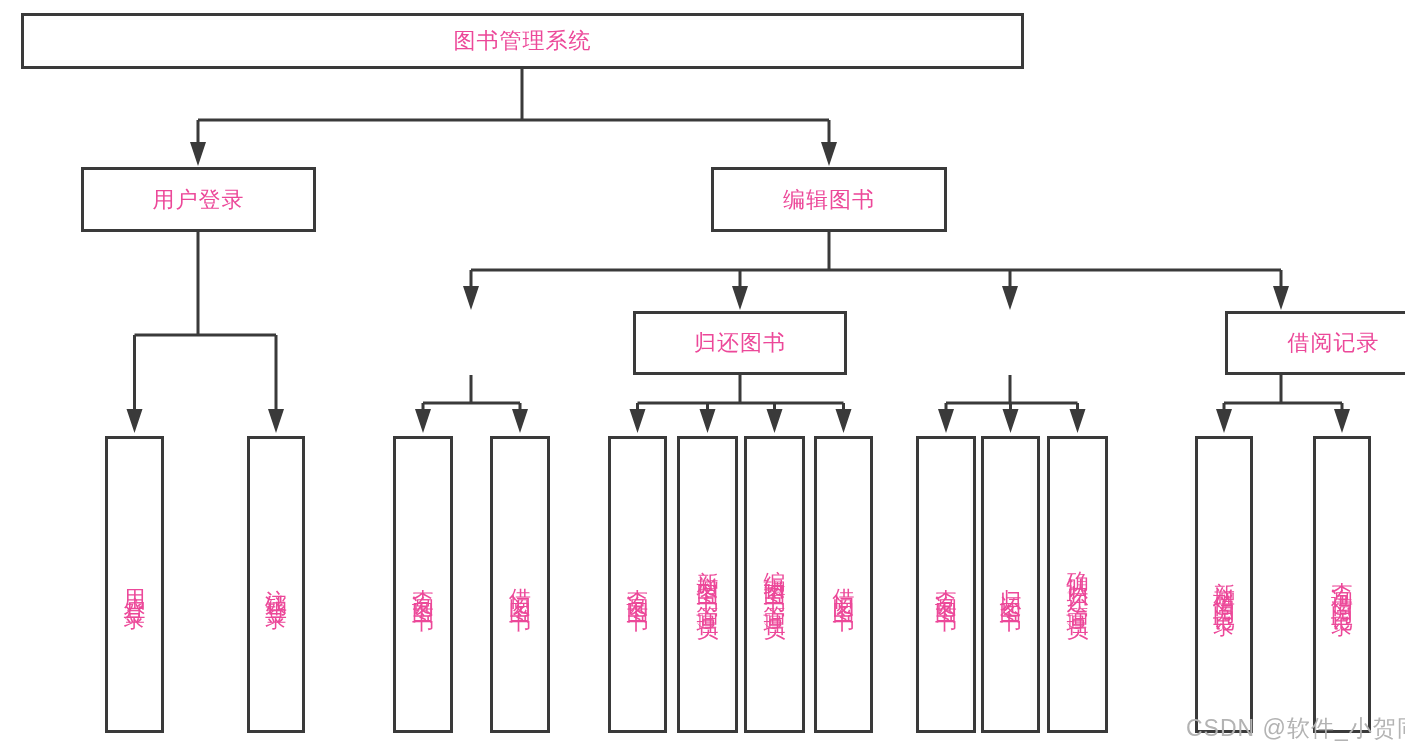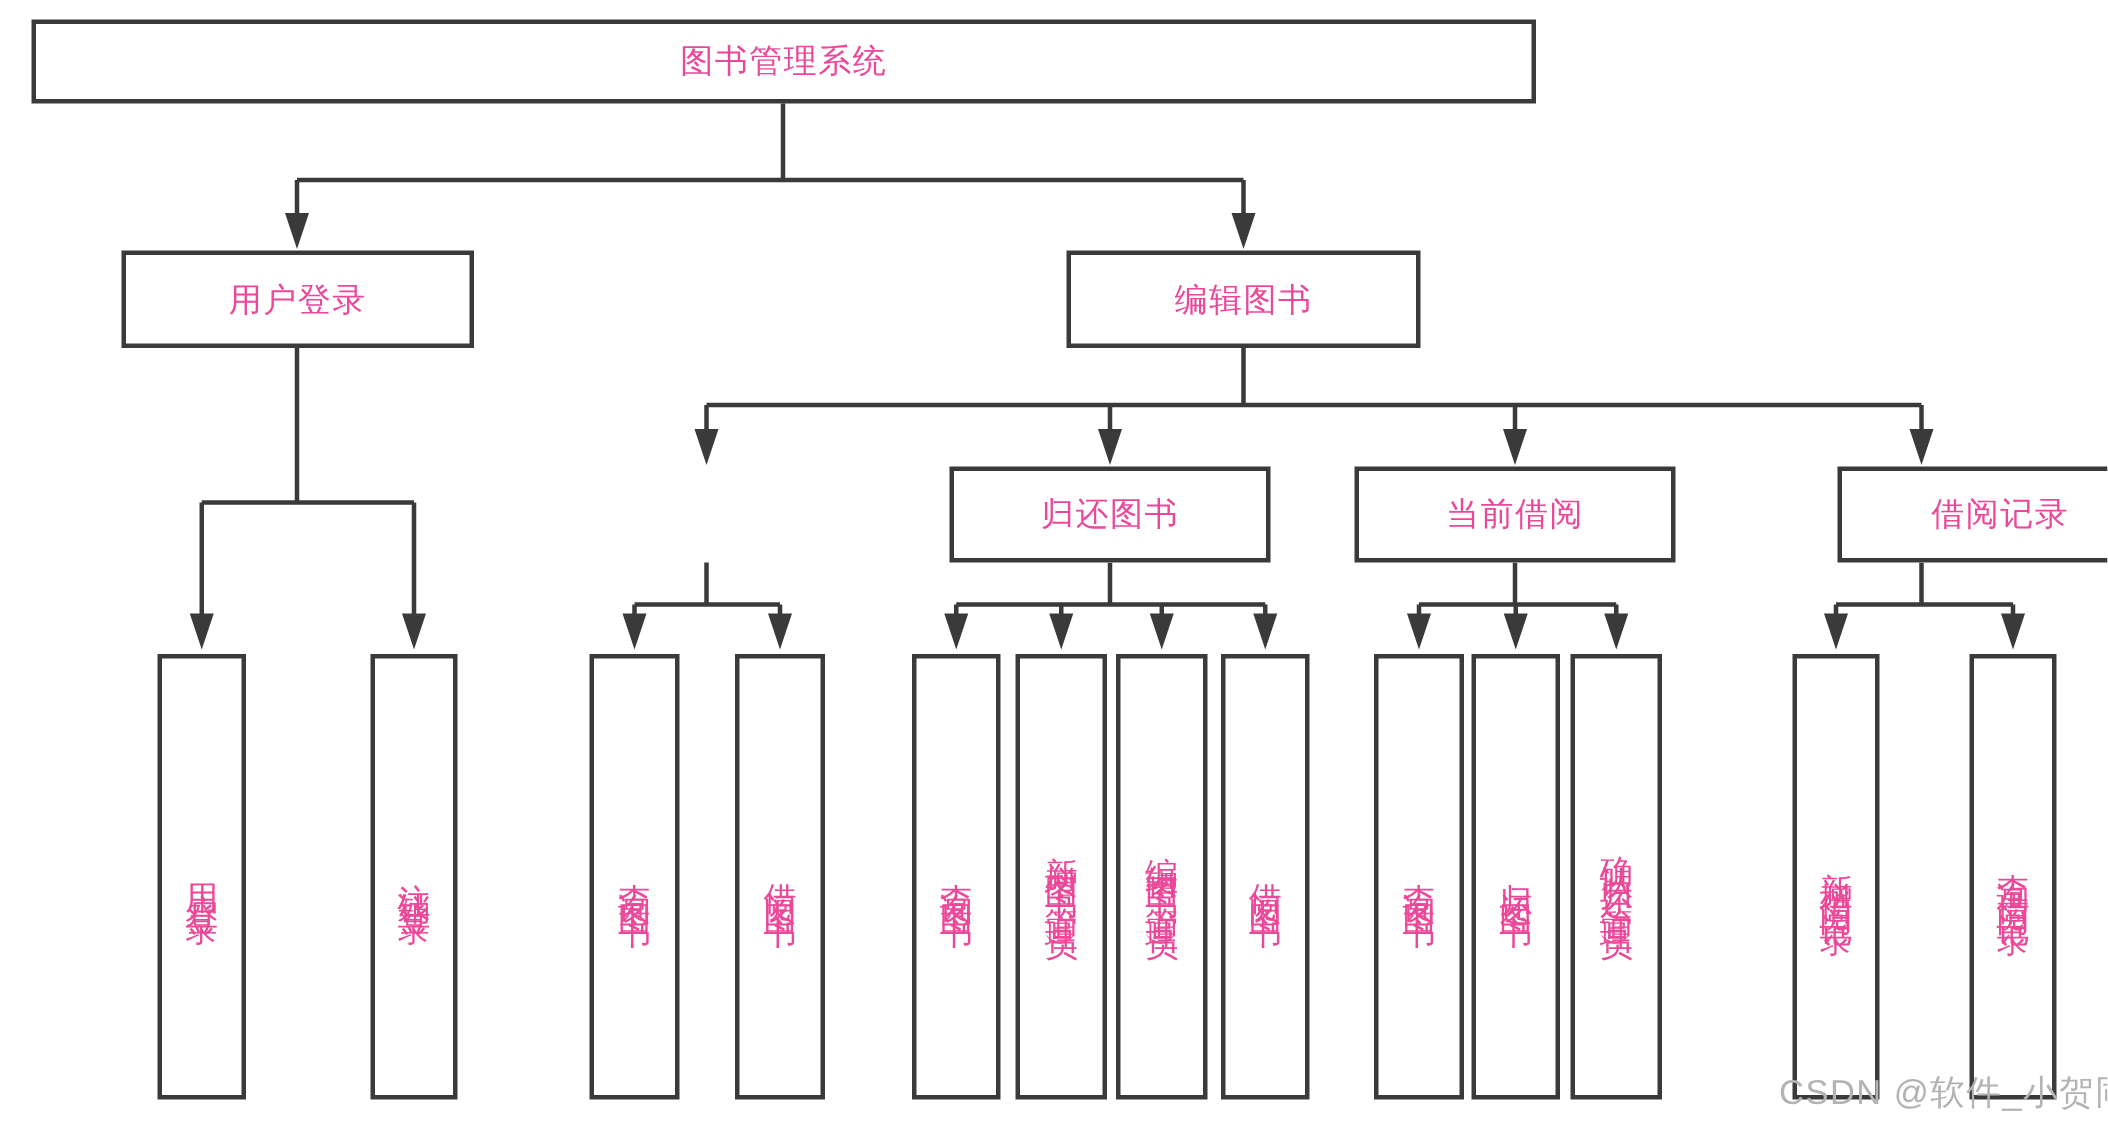--- a/index.html
+++ b/index.html
@@ -90,23 +90,20 @@
   <div class="node hbox" style="left:81px; top:167px; width:235px; height:65px;">
     <span>用户登录</span>
   </div>
   <div class="node hbox" style="left:711px; top:167px; width:236px; height:65px;">
     <span>编辑图书</span>
   </div>
 
   <div class="node hbox" style="left:633px; top:311px; width:214px; height:64px;">
     <span>归还图书</span>
   </div>
-  <div class="node hbox" style="left:903px; top:311px; width:214px; height:64px;">
-    <span>当前借阅</span>
-  </div>
   <div class="node hbox" style="left:1225px; top:311px; width:217px; height:64px;">
     <span>借阅记录</span>
   </div>
 
   <div class="node vbox" style="left:105px; top:436px; width:59px; height:297px;">
     <span class="vtext">用户登录</span>
   </div>
   <div class="node vbox" style="left:247px; top:436px; width:58px; height:297px;">
     <span class="vtext">注销登录</span>
   </div>

